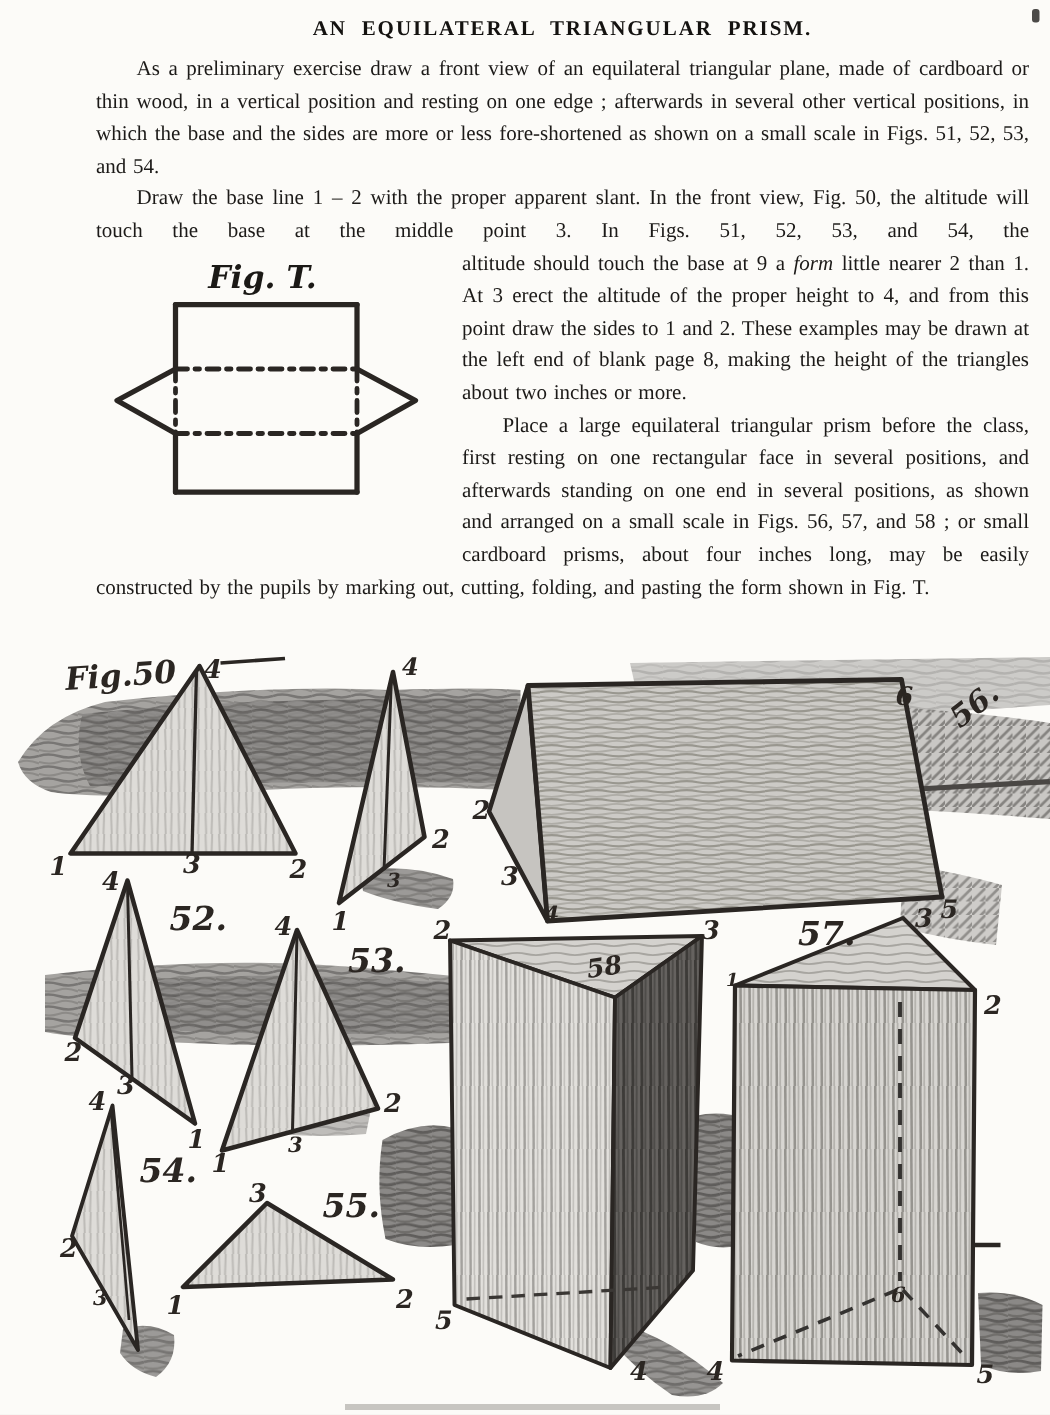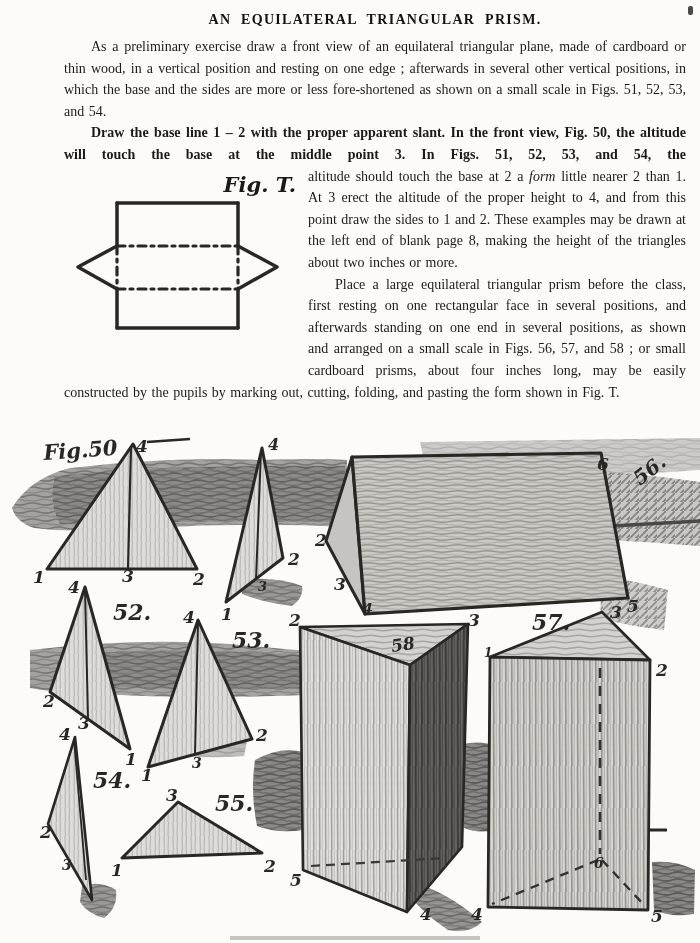--- a/index.html
+++ b/index.html
@@ -13,29 +13,29 @@
   h1.doc-title{
     margin:6px 0 8px 0; text-align:center;
     font-size:14px; font-weight:bold; letter-spacing:1.3px; word-spacing:5px;
     color:#141210;
   }
   p.body-par{
     margin:0; font-size:14px; line-height:21.6px;
     text-align:justify; word-spacing:1px;
   }
   p.indent{text-indent:27px;}
-  p.lead{text-align-last:justify;font-weight:bold;}
+  p.lead{text-align-last:justify;}
   .ital{font-style:italic;}
   #fig-t{
     float:left; width:232px; height:194px; margin:4px 12px 0 0;
     text-align:center;
   }
   #fig-t .fig-t-caption{
     font-family:"DejaVu Serif", serif; font-style:italic; font-weight:bold;
-    font-size:21px; color:#1b1916; text-align:right; margin:2px 0 2px -10px;
+    font-size:21px; color:#1b1916; text-align:center; margin:2px 0 2px -10px;
   }
   #plate{position:absolute; left:0; top:430px;}
   .plate-num{
     font-family:"DejaVu Serif", serif; font-style:italic; font-weight:bold;
     fill:#2b2622;
   }
   .outline{stroke:#2a2623; stroke-linejoin:round; stroke-linecap:round;}
 </style>
 </head>
 <body>
@@ -66,21 +66,21 @@
             <path d="M44 47 L44 90"></path>
             <path d="M165 47 L165 90"></path>
           </g>
 
           <path d="M44 47 L5 68 L44 90"></path>
           <path d="M165 47 L204 68 L165 90"></path>
         </g>
       </svg>
     </div>
 
-    <p class="body-par"><span>altitude should touch the base at 2 a </span><span class="ital">form</span><span> little nearer 2 than 1. At 3 erect the altitude of the proper height to 4, and from this point draw the sides to 1 and 2. These examples may be drawn at the left end of blank page 8, making the height of the triangles about two inches or more.</span></p>
+    <p class="body-par"><span>altitude should touch the base at 9 a </span><span class="ital">form</span><span> little nearer 2 than 1. At 3 erect the altitude of the proper height to 4, and from this point draw the sides to 1 and 2. These examples may be drawn at the left end of blank page 8, making the height of the triangles about two inches or more.</span></p>
 
     <p class="body-par indent">Place a large equilateral triangular prism before the class, first resting on one rectangular face in several positions, and afterwards standing on one end in several positions, as shown and arranged on a small scale in Figs. 56, 57, and 58 ; or small cardboard prisms, about four inches long, may be easily constructed by the pupils by marking out, cutting, folding, and pasting the form shown in Fig. T.</p>
   </div>
 
   
   <svg id="plate" width="700" height="513" viewBox="0 0 700 513">
     <defs>
       <pattern id="bandTex" patternUnits="userSpaceOnUse" width="26" height="8">
         <rect width="26" height="8" fill="#a5a3a0"></rect>
         <path d="M0 2 q6 -2 13 0 t13 0" stroke="#787674" stroke-width="1.7" fill="none"></path>

